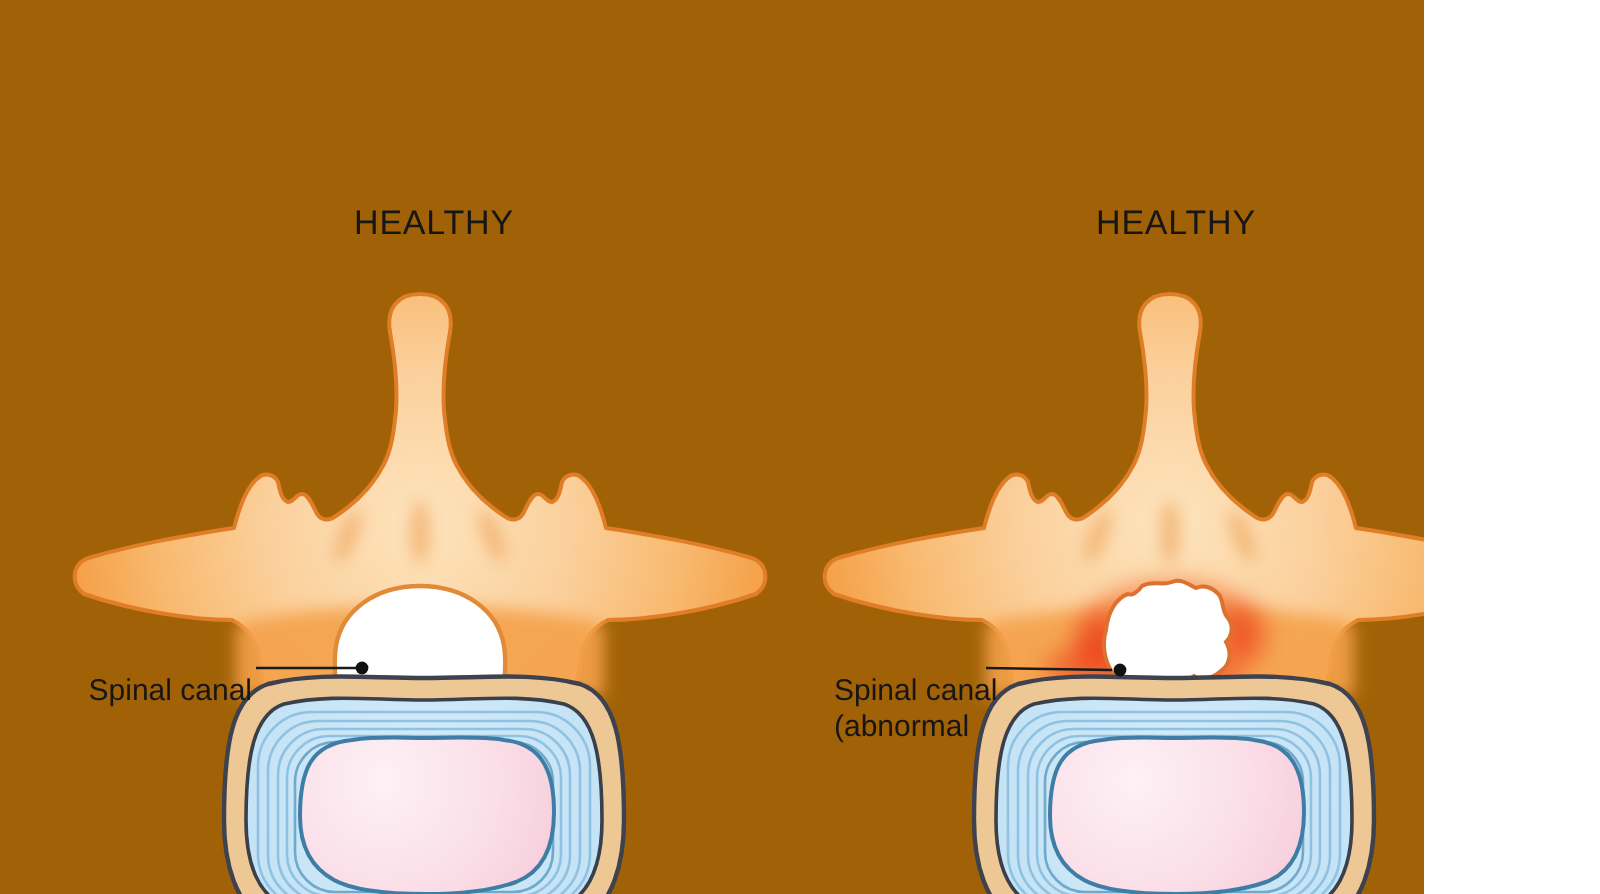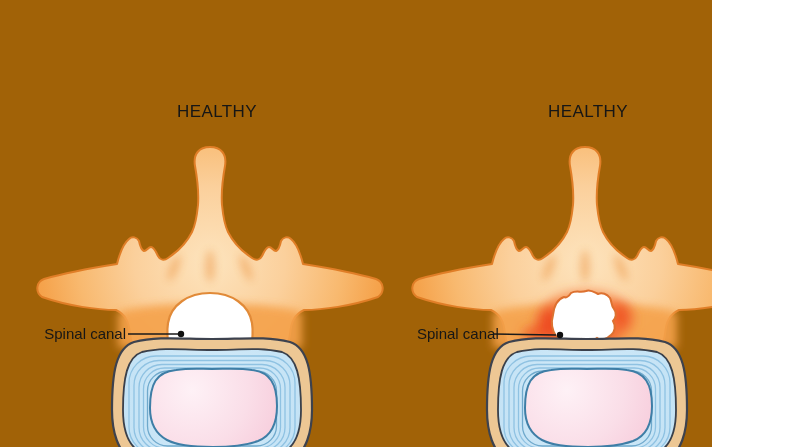--- a/index.html
+++ b/index.html
@@ -21,20 +21,21 @@
     color: #161616;
     top: 102px;
   }
   .fig-title.healthy { left: 137px; }
   .fig-title.stenosis { left: 508px; }
   .canal-label {
     position: absolute;
     font-size: 15px;
     line-height: 18px;
     color: #161616;
+    margin-top: 12px;
   }
   .canal-label.left {
     left: 26px;
     top: 325px;
     width: 100px;
     text-align: right;
   }
   .canal-label.right {
     left: 417px;
     top: 325px;
@@ -195,15 +196,16 @@
 
   <div class="fig-title healthy">HEALTHY</div>
   <div class="fig-title stenosis">HEALTHY</div>
 
   <div class="canal-label left">
     <div>Spinal canal</div>
   </div>
 
   <div class="canal-label right">
     <div>Spinal canal</div>
+    <div>(abnormal</div>
   </div>
 
 </div>
 
 </body></html>

